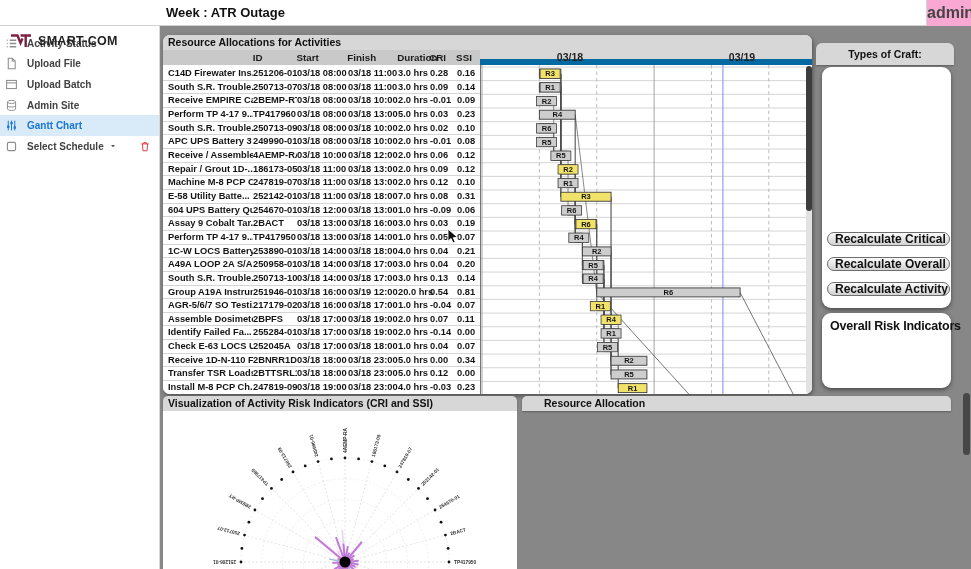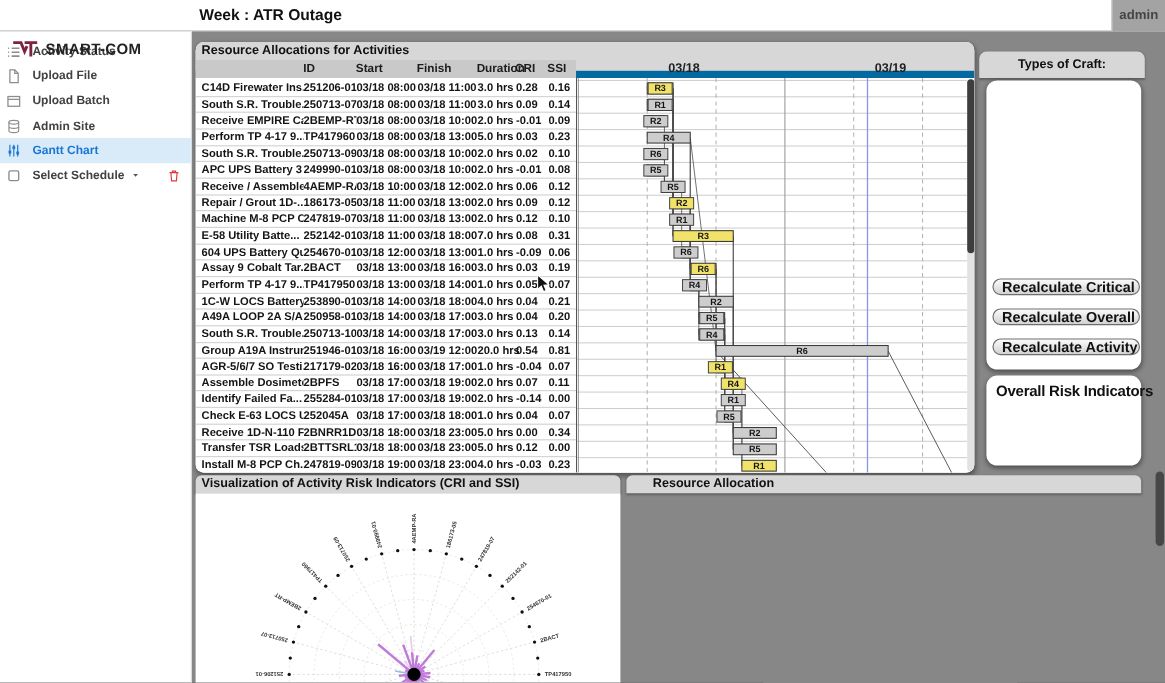--- a/index.html
+++ b/index.html
@@ -3,21 +3,21 @@
 <meta charset="utf-8">
 <style>
   html,body{margin:0;padding:0;background:#6e6e6e;}
   *{box-sizing:border-box;font-family:"Liberation Sans",sans-serif;}
   .app{position:relative;width:971px;height:569px;overflow:hidden;background:#878787;}
   
   .topbar{position:absolute;left:0;top:0;width:971px;height:26px;background:#fff;border-bottom:1px solid #d2d2d2;z-index:9;}
   .brand-area{position:absolute;left:10px;top:0;height:26px;display:flex;align-items:center;gap:6px;margin-top:28px;}
   .brand{font-size:12.5px;font-weight:800;color:#222;letter-spacing:.3px;}
   .page-title{position:absolute;left:166px;top:0;height:26px;line-height:26px;font-size:13px;font-weight:700;color:#111;}
-  .admin-box{position:absolute;right:0;top:0;width:45px;height:26px;border-left:1px solid #d5d5d5;text-align:center;line-height:26px;font-size:11px;font-weight:700;color:#444;background:#a3a3a3;}
+  .admin-box{position:absolute;right:0;top:0;width:45px;height:26px;border-left:1px solid #d5d5d5;text-align:center;line-height:26px;font-size:16px;font-weight:700;color:#444;background:#f9a8d4;}
   
   .sidebar{position:absolute;left:0;top:26px;width:160px;height:543px;background:#fff;border-right:1px solid #d9d9d9;padding-top:7px;z-index:8;}
   .side-item{display:flex;align-items:center;height:20.6px;padding-left:5px;font-size:10px;font-weight:600;color:#424242;cursor:pointer;}
   .side-item .ic{width:13px;height:13px;color:#8d8d8d;margin-right:9px;flex:0 0 13px;display:inline-flex;}
   .side-item.active{background:#d9eaf9;color:#1976d2;}
   .side-item.active .ic{color:#1976d2;}
   .side-item .caret{margin-left:5px;color:#555;display:inline-flex;}
   .side-item .trash{margin-left:auto;margin-right:8px;color:#e0393e;width:12px;height:13px;display:inline-flex;}
   
   .gantt-panel{position:absolute;left:163px;top:35px;width:649px;height:359px;background:#fff;border-radius:7px;box-shadow:1px 2px 4px rgba(0,0,0,.4);overflow:hidden;}

